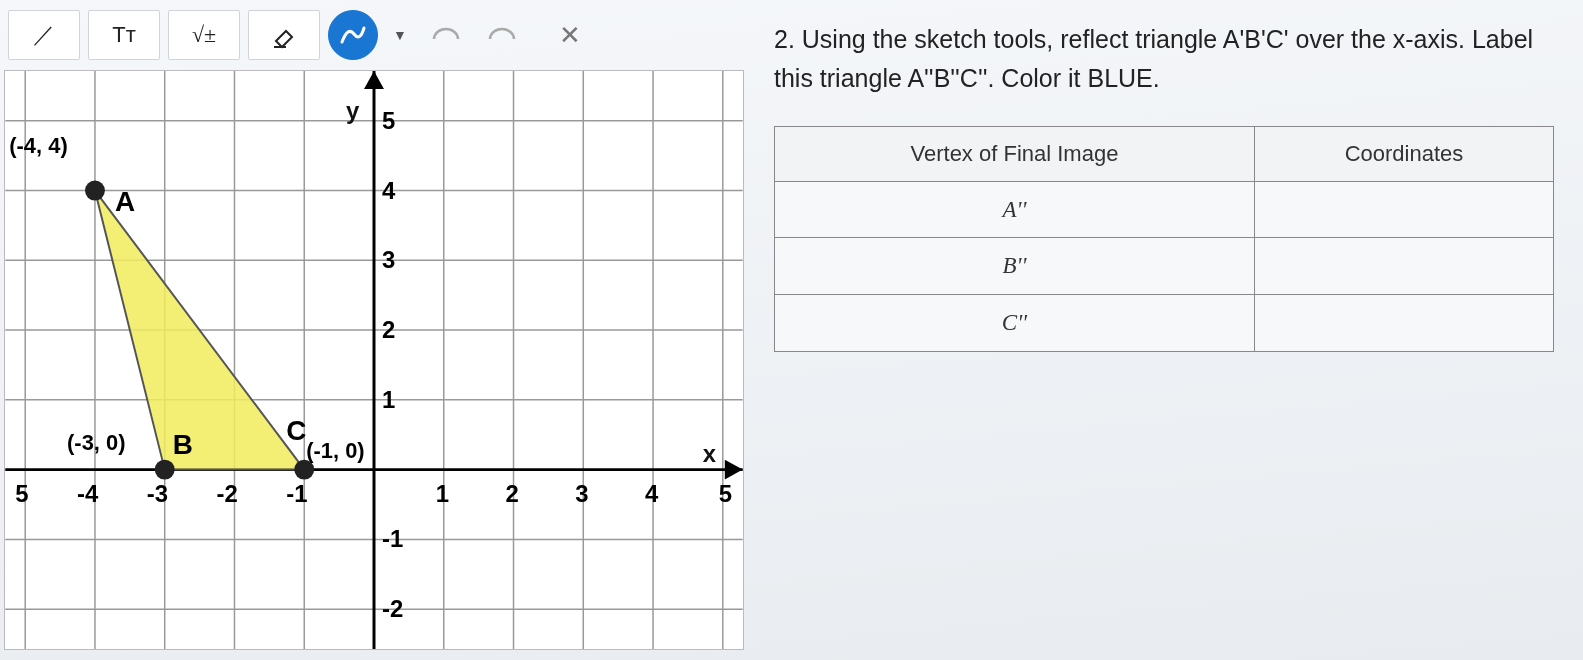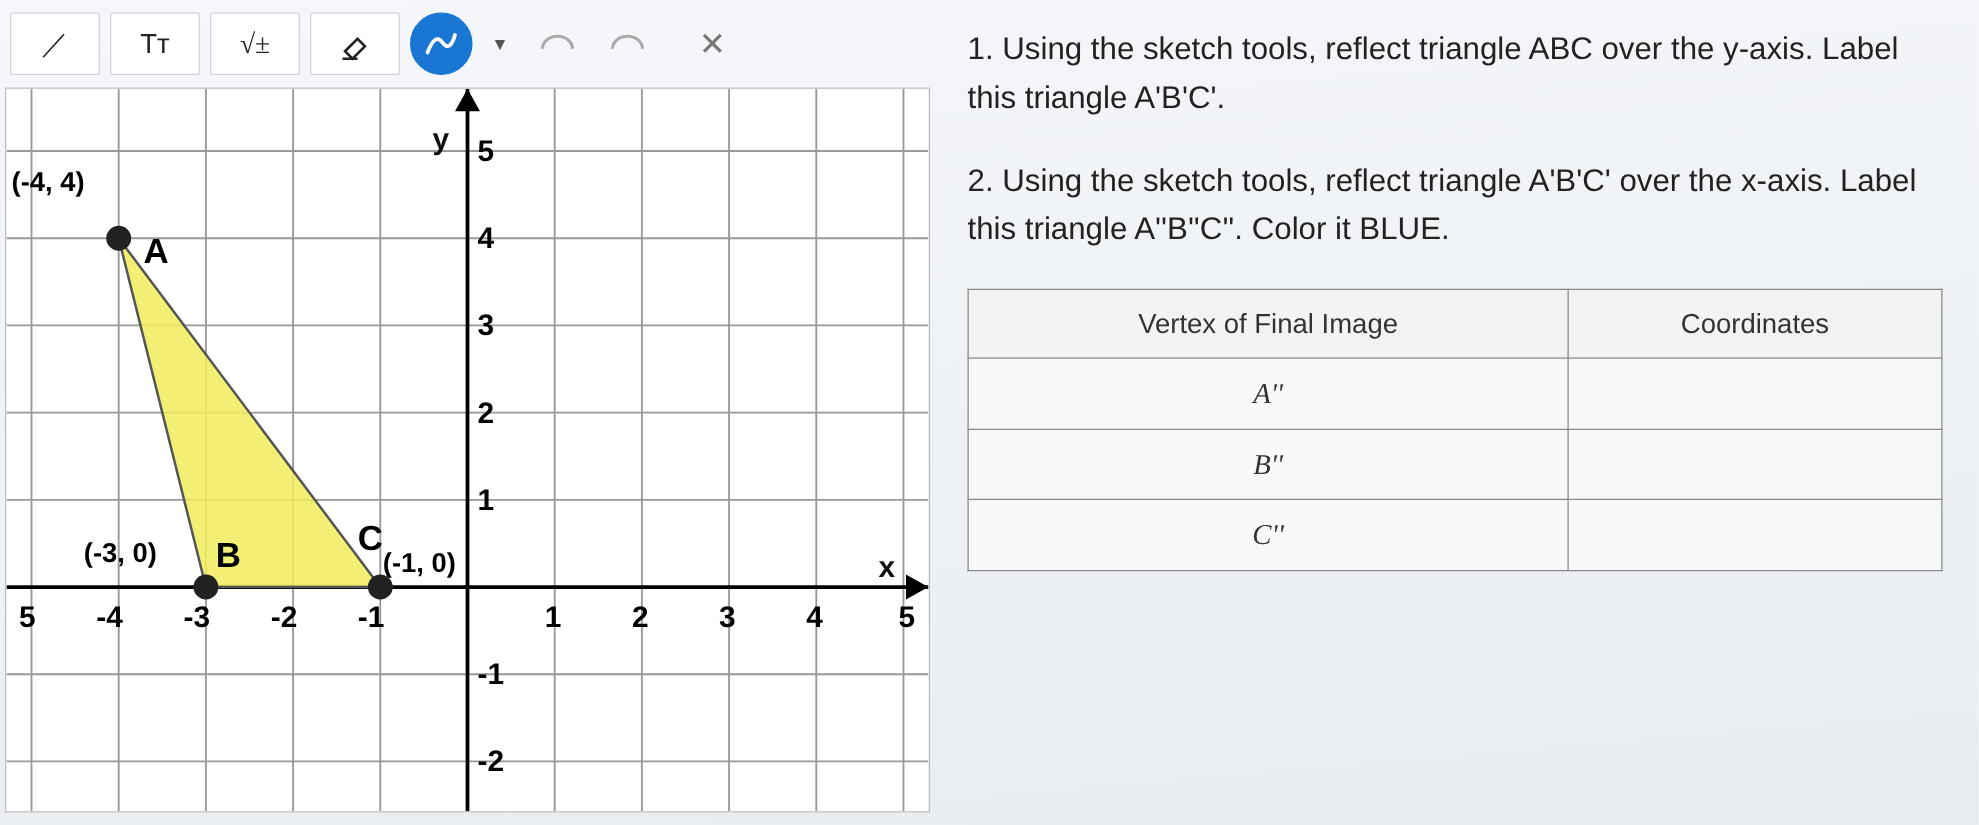--- a/index.html
+++ b/index.html
@@ -224,21 +224,20 @@
       <text class="axis-num" x="432" y="432">1</text>
       <text class="axis-num" x="502" y="432">2</text>
       <text class="axis-num" x="572" y="432">3</text>
       <text class="axis-num" x="642" y="432">4</text>
       <text class="axis-num" x="716" y="432">5</text>
     </svg>
   </div>
 </div>
 
 <div class="right-panel">
-  <p class="instruction">1.  Using the sketch tools, reflect triangle ABC over the y-axis.  Label this triangle A'B'C'.</p>
   <p class="instruction">2.  Using the sketch tools, reflect triangle A'B'C' over the x-axis.  Label this triangle A''B''C''.  Color it BLUE.</p>
 
   <table class="data-table">
     <thead>
       <tr>
         <th>Vertex of Final Image</th>
         <th>Coordinates</th>
       </tr>
     </thead>
     <tbody>

